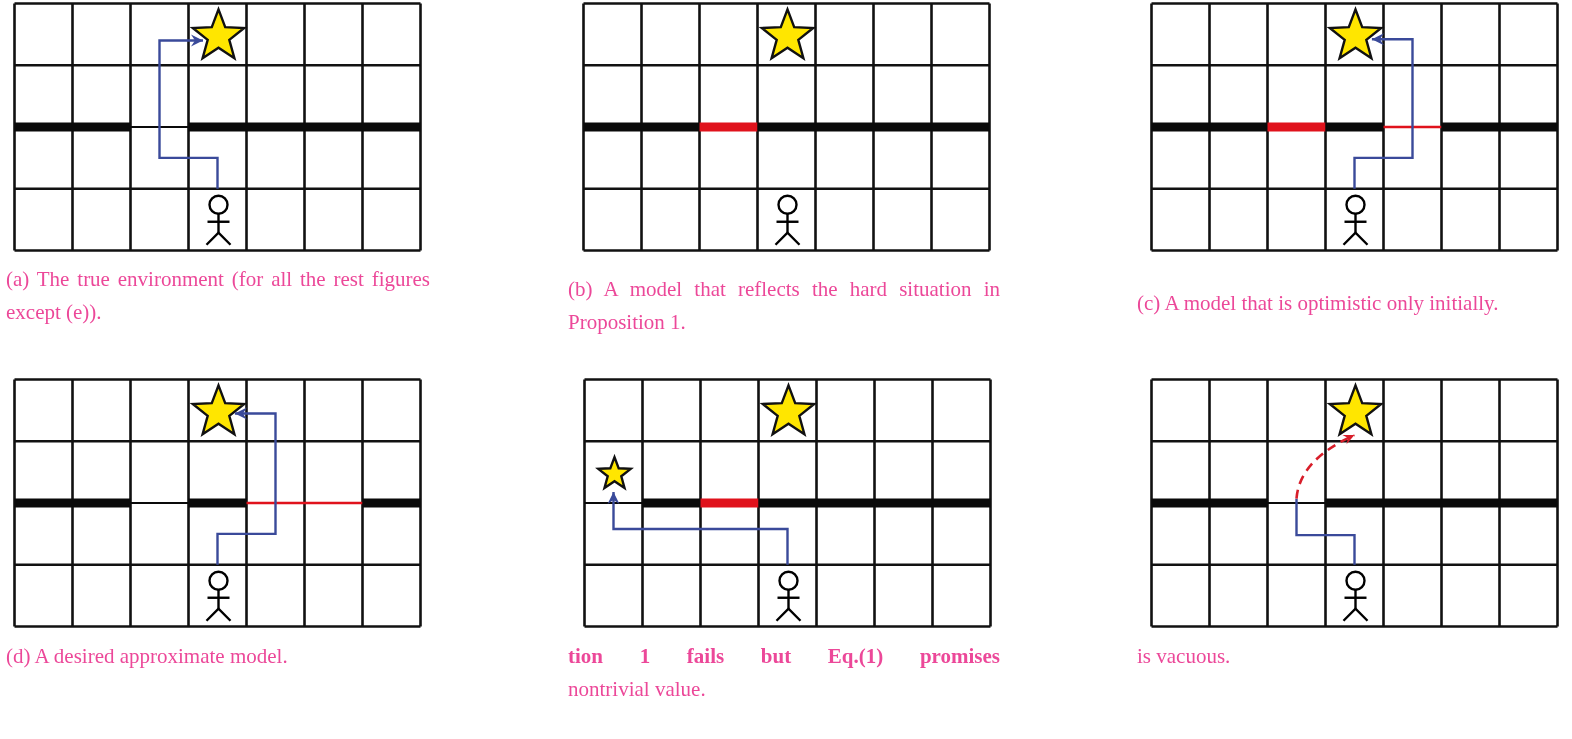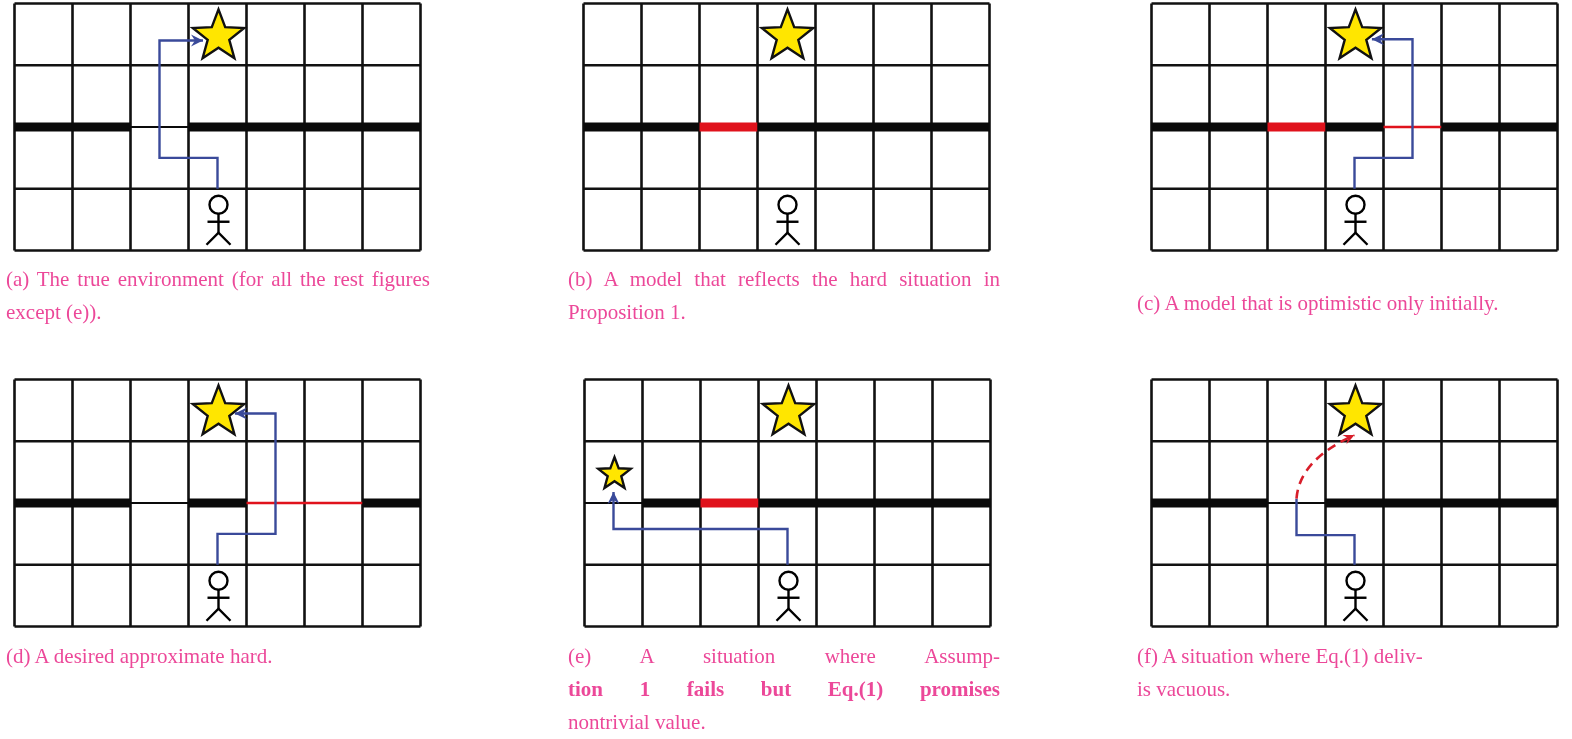--- a/index.html
+++ b/index.html
@@ -69,21 +69,21 @@
         <polygon points="204.0,5.9 210.7,23.7 229.7,24.5 214.8,36.4 219.9,54.7 204.0,44.2 188.1,54.7 193.2,36.4 178.3,24.5 197.3,23.7" fill="#ffe600" stroke="#111111" stroke-width="2.4" stroke-linejoin="miter"></polygon>
         <g stroke="#000" stroke-width="2.4" fill="none">
           <circle cx="204" cy="201.25" r="9" fill="#fff"></circle>
           <line x1="204" y1="210.25" x2="204" y2="229.25"></line>
           <line x1="193" y1="218.25" x2="215" y2="218.25"></line>
           <polyline points="192,241.25 204,229.25 216,241.25"></polyline>
         </g>
       </g>
     </svg>
   </div>
-<div class="caption justify" style="left:568px;top:263px;width:432px;">(b) A model that reflects the hard situation in Proposition 1.</div>
+<div class="caption justify" style="left:568px;top:273px;width:432px;">(b) A model that reflects the hard situation in Proposition 1.</div>
 
 <div class="panel" id="panel-c" style="left:1150px;top:2px;">
     <svg width="410" height="252">
       <g transform="translate(1.5,1.5)">
         <g stroke="#111111" stroke-width="2.6" fill="none">
           <line x1="0" y1="0" x2="0" y2="247"></line>
           <line x1="58" y1="0" x2="58" y2="247"></line>
           <line x1="116" y1="0" x2="116" y2="247"></line>
           <line x1="174" y1="0" x2="174" y2="247"></line>
           <line x1="232" y1="0" x2="232" y2="247"></line>
@@ -141,21 +141,21 @@
           <circle cx="204" cy="201.25" r="9" fill="#fff"></circle>
           <line x1="204" y1="210.25" x2="204" y2="229.25"></line>
           <line x1="193" y1="218.25" x2="215" y2="218.25"></line>
           <polyline points="192,241.25 204,229.25 216,241.25"></polyline>
         </g>
         <polyline points="203,185.25 203,154.375 261,154.375 261,33.962500000000006 220.39999999999998,33.962500000000006" fill="none" stroke="#3a4a9a" stroke-width="2.4" stroke-linejoin="miter"></polyline>
         <polygon points="220.39999999999998,33.962500000000006 232.39999999999998,27.962500000000006 228.39999999999998,33.962500000000006 232.39999999999998,39.962500000000006" fill="#3a4a9a"></polygon>
       </g>
     </svg>
   </div>
-<div class="caption" style="left:6px;top:640px;width:440px;">(d) A desired approximate hard.</div>
+<div class="caption" style="left:6px;top:640px;width:440px;">(d) A desired approximate model.</div>
 
 <div class="panel" id="panel-e" style="left:583px;top:378px;">
     <svg width="410" height="252">
       <g transform="translate(1.5,1.5)">
         <g stroke="#111111" stroke-width="2.6" fill="none">
           <line x1="0" y1="0" x2="0" y2="247"></line>
           <line x1="58" y1="0" x2="58" y2="247"></line>
           <line x1="116" y1="0" x2="116" y2="247"></line>
           <line x1="174" y1="0" x2="174" y2="247"></line>
           <line x1="232" y1="0" x2="232" y2="247"></line>
@@ -178,21 +178,20 @@
           <line x1="204" y1="210.25" x2="204" y2="229.25"></line>
           <line x1="193" y1="218.25" x2="215" y2="218.25"></line>
           <polyline points="192,241.25 204,229.25 216,241.25"></polyline>
         </g>
         <polyline points="203,185.25 203,149.435 29,149.435 29,112.385" fill="none" stroke="#3a4a9a" stroke-width="2.4" stroke-linejoin="miter"></polyline>
         <polygon points="29,112.385 35,124.385 29,120.385 23,124.385" fill="#3a4a9a"></polygon>
       </g>
     </svg>
   </div>
 <div class="caption" style="left:568px;top:640px;width:432px;">
-  <div class="justify" style="text-align:justify;text-align-last:justify;">(e) A situation where Assump-</div>
   <div class="justify" style="text-align:justify;text-align-last:justify;font-weight:bold;">tion 1 fails but Eq.(1) promises</div>
   <div>nontrivial value.</div>
 </div>
 
 <div class="panel" id="panel-f" style="left:1150px;top:378px;">
     <svg width="410" height="252">
       <g transform="translate(1.5,1.5)">
         <g stroke="#111111" stroke-width="2.6" fill="none">
           <line x1="0" y1="0" x2="0" y2="247"></line>
           <line x1="58" y1="0" x2="58" y2="247"></line>
@@ -217,15 +216,14 @@
           <line x1="193" y1="218.25" x2="215" y2="218.25"></line>
           <polyline points="192,241.25 204,229.25 216,241.25"></polyline>
         </g>
         <polyline points="203,185.25 203,155.61 145,155.61 145,119.1775" fill="none" stroke="#3a4a9a" stroke-width="2.4" stroke-linejoin="miter"></polyline>
         <path d="M145,119.1775 Q147.89999999999998,80.275 203,55.575" fill="none" stroke="#d81e2a" stroke-width="2.6" stroke-dasharray="9,6"></path>
         <polygon points="203,55.575 195.00767695080006,64.63716156759676 196.61243472839533,58.43839132865037 190.917117909871,55.51206832244725" fill="#d81e2a"></polygon>
       </g>
     </svg>
   </div>
 <div class="caption" style="left:1137px;top:640px;width:435px;">
-  <div>(f) A situation where Eq.(1) deliv-</div>
   <div>is vacuous.</div>
 </div>
 
 </body></html>

